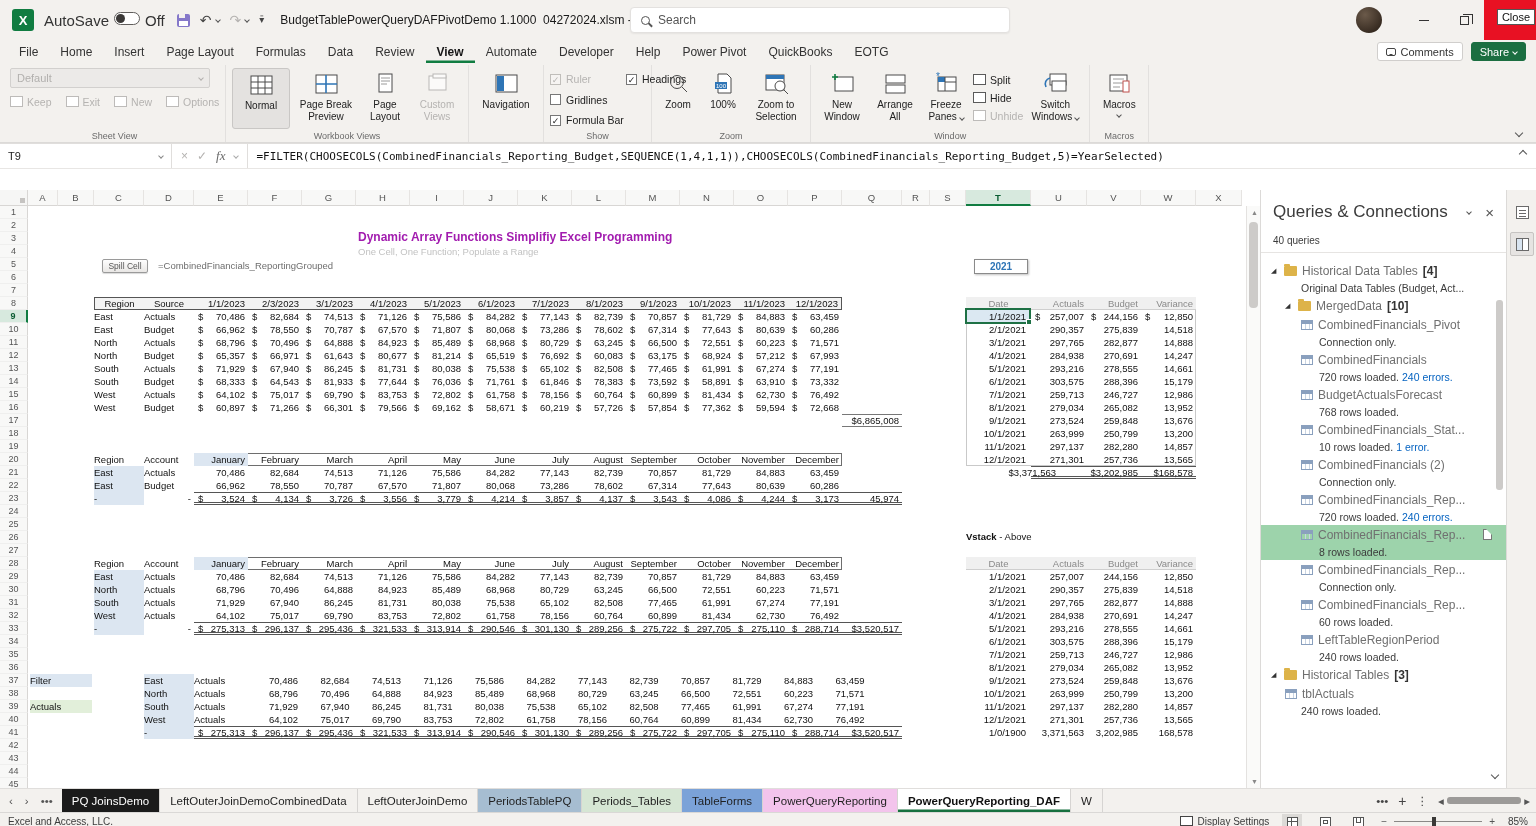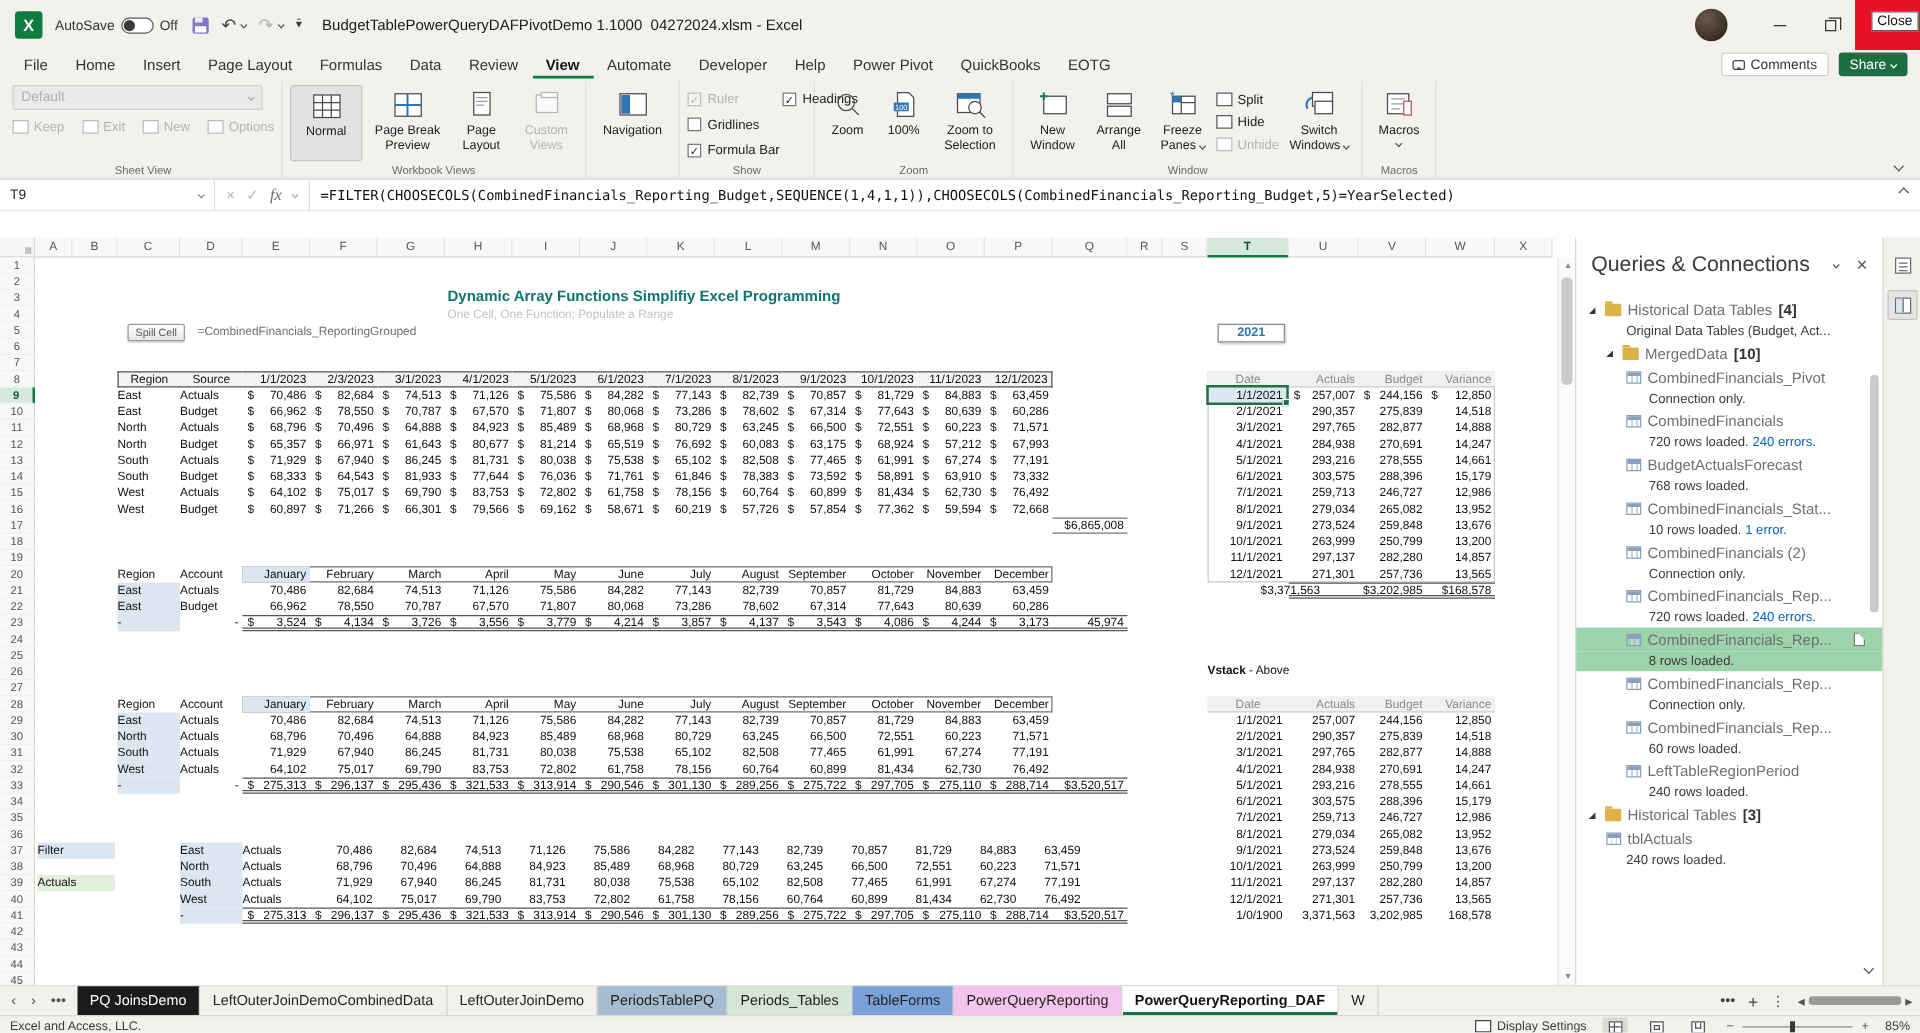--- a/index.html
+++ b/index.html
@@ -4,21 +4,21 @@
 <style>
   *{margin:0;padding:0;box-sizing:border-box;}
   html,body{width:1536px;height:826px;overflow:hidden;background:#f3f1ee;
     font-family:"Liberation Sans",sans-serif;-webkit-font-smoothing:antialiased;}
   .app{position:relative;width:1536px;height:826px;}
 
   
   .titlebar{position:relative;height:40px;background:#f3f1ee;display:flex;align-items:center;}
   .xl-icon{width:22px;height:22px;margin:0 10px 0 12px;background:#107c41;color:#fff;border-radius:3px;
     font-weight:bold;font-size:13px;display:flex;align-items:center;justify-content:center;}
-  .autosave{display:flex;align-items:flex-end;gap:5px;font-size:11px;color:#333;}
+  .autosave{display:flex;align-items:flex-start;gap:5px;font-size:15px;color:#333;}
   .toggle{width:26px;height:13px;border:1px solid #5f5d5b;border-radius:7px;position:relative;background:#fff;}
   .knob{position:absolute;left:1px;top:1px;width:9px;height:9px;border-radius:50%;background:#3b3937;}
   .qat{display:flex;align-items:center;gap:10px;margin-left:12px;color:#444;}
   .qat .ic{font-size:14px;line-height:1;}
   .qat .dis{color:#b5b3b1;}
   .floppy{width:13px;height:13px;background:#8578c9;border-radius:2px;position:relative;}
   .floppy:before{content:"";position:absolute;left:2px;top:0;width:6px;height:4px;background:#f3f1ee;}
   .floppy:after{content:"";position:absolute;left:2px;bottom:1px;width:9px;height:5px;background:#fff;}
   .smallchev{font-size:7px;color:#666;margin-left:-6px;}
   .filename{margin-left:16px;font-size:12px;color:#1a1a1a;white-space:pre;}
@@ -113,21 +113,21 @@
   .cell.hd{background:#f3f3f3;border-top:1px solid #555;border-bottom:1px solid #555;font-weight:400;}
   .cell.hd.first{border-left:1px solid #555;}
   .cell.hd.last{border-right:1px solid #555;}
   .cell.hd2{background:#f0f0f0;color:#8a8a8a;border-bottom:1px solid #cfcfcf;}
   .mhbox{position:absolute;height:13px;border:1px solid #6e6e6e;}
   .ytwrap{position:absolute;border:1px solid #c9c9c9;}
   .totline{border-top:1px solid #555;border-bottom:3px double #555;}
   .t1tot{border-top:1px solid #777;border-bottom:1px solid #777;}
   .selcell{position:absolute;outline:2px solid #1e7145;background:#dbe8f2;}
   .selcell:after{content:"";position:absolute;right:-3px;bottom:-3px;width:4px;height:4px;background:#1e7145;border:1px solid #fff;}
-  .heading{position:absolute;font-weight:700;font-size:12px;color:#0f766e;}
+  .heading{position:absolute;font-weight:700;font-size:12px;color:#a21caf;}
   .subheading{position:absolute;font-size:9.5px;color:#c2c2c2;}
   .spillbox{position:absolute;width:46px;height:14px;border:1px solid #9a9a9a;border-radius:2px;
     background:linear-gradient(#fefefe,#e9e7e5);font-size:8.5px;color:#555;display:flex;align-items:center;justify-content:center;
     box-shadow:0 1px 1px rgba(0,0,0,.15);}
   .spillformula{position:absolute;font-size:9.5px;color:#6e6e6e;}
   .yearbox{position:absolute;width:54px;height:15px;border:1px solid #8a8a8a;background:#fff;color:#2e75b6;
     font-weight:700;font-size:10px;display:flex;align-items:center;justify-content:center;box-shadow:1px 1px 2px rgba(0,0,0,.25);}
   .vstacklbl{position:absolute;font-size:9.5px;color:#111;}
   .vscroll{position:absolute;right:0;top:16px;bottom:0;width:14px;background:#fafaf9;border-left:1px solid #e4e2e0;}
   .vthumb{position:absolute;left:2px;width:9px;border-radius:4px;background:#cdcbc9;}
@@ -214,20 +214,24 @@
     </span>
     <span class="qat">
       <span class="floppy"></span>
       <span class="ic">↶</span>
         <span class="smallchev chev tiny"></span>
       <span class="ic dis">↷</span>
         <span class="smallchev chev tiny"></span>
       <span class="ic" style="font-size:10px">▾̄</span>
     </span>
     <span class="filename">BudgetTablePowerQueryDAFPivotDemo 1.1000  04272024.xlsm - Excel</span>
+    <div class="search">
+      <span class="mag"></span>
+      <span>Search</span>
+    </div>
     <div class="tb-right">
       <span class="avatar"></span>
       <span class="winbtn">
           <span class="minline"></span>
         </span>
       <span class="winbtn">
           <span class="restore"></span>
         </span>
       <span class="closebtn">
         <span class="closetip">Close</span>
@@ -1427,20 +1431,21 @@
     </div>
 
     <div class="qpanel">
       <div class="qp-title">
         <span>Queries &amp; Connections</span>
         <span class="icons">
           <span class="chev tiny"></span>
           <span style="font-size:15px">×</span>
         </span>
       </div>
+      <div class="qp-count">40 queries</div>
       <div class="qtree" id="qtree">
           <div class="qitem lvl0">
             <span class="tri">◢</span>
             <span class="folder-ico"></span>
             <span class="qname" style="color: rgb(111, 111, 111);">Historical Data Tables</span>
             <span class="qcount">[4]</span>
           </div>
           <div class="qsub sub0">Original Data Tables (Budget, Act...</div>
           <div class="qitem lvl1">
             <span class="tri">◢</span>

